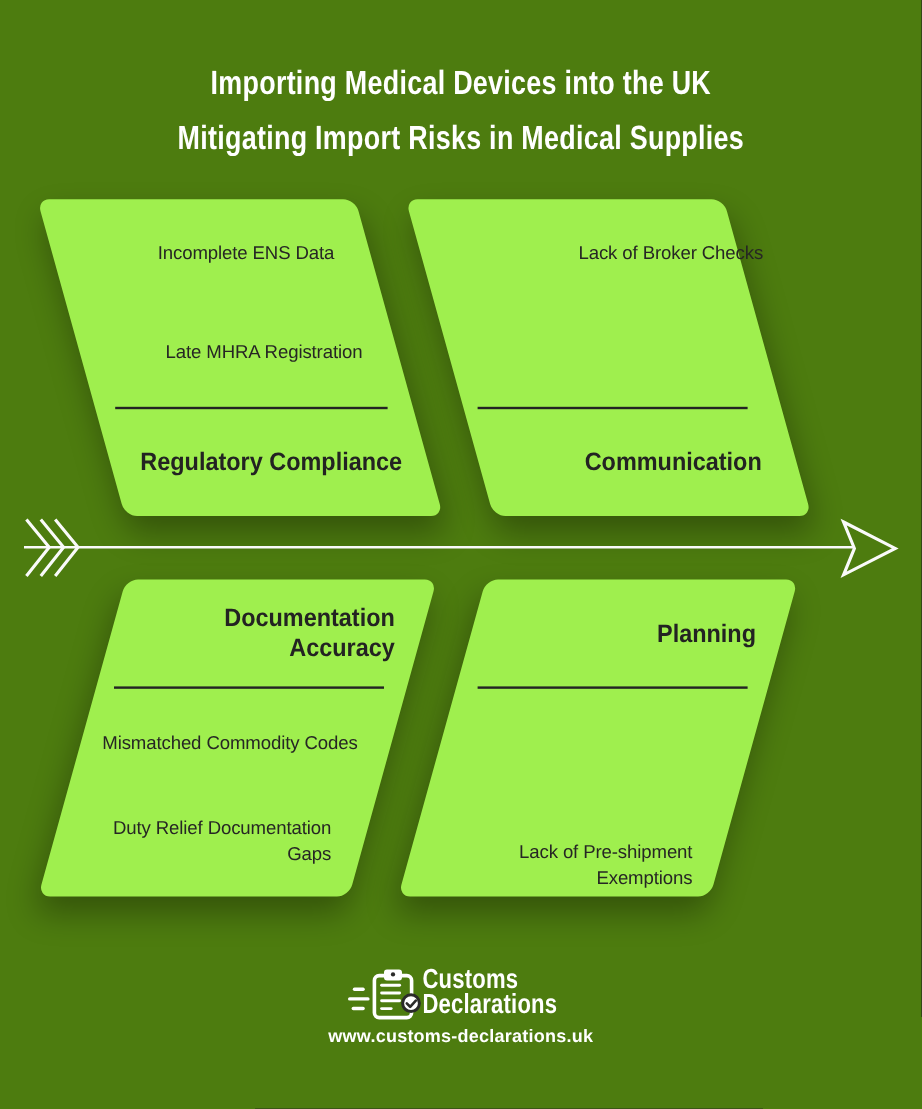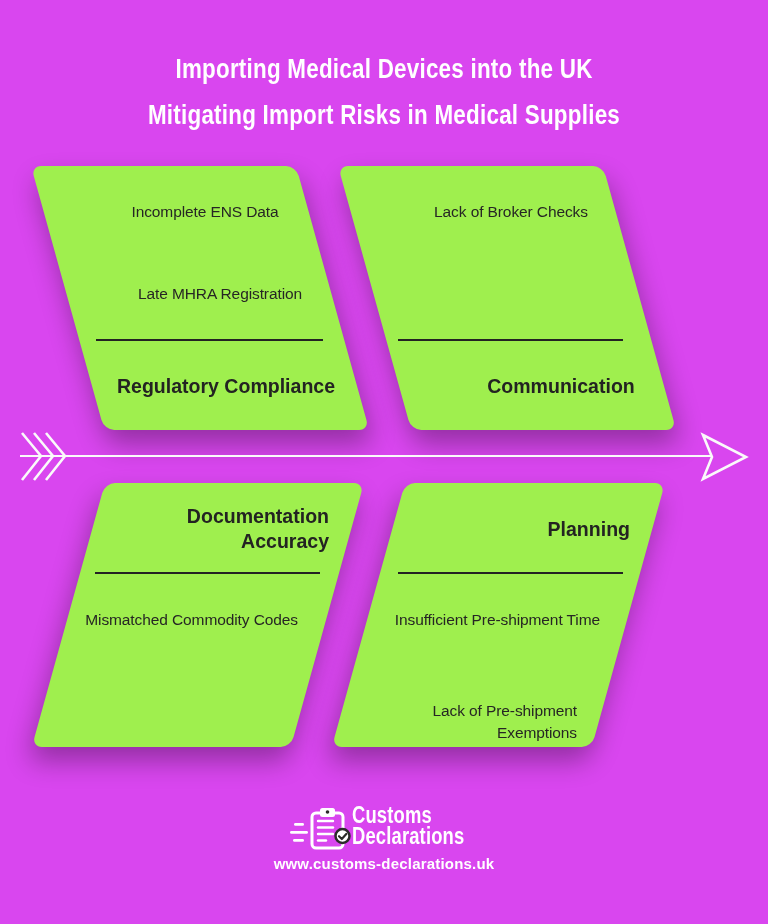--- a/index.html
+++ b/index.html
@@ -1,18 +1,18 @@
 <!DOCTYPE html>
 <html><head>
 <meta charset="utf-8">
 <style>
   html,body{margin:0;padding:0;background:#1e1e1e;}
   .canvas{
     position:relative;width:768px;height:924px;overflow:hidden;
-    background:#d946ef;
+    background:#4d7c0f;
     font-family:"Liberation Sans", sans-serif;
     -webkit-font-smoothing:antialiased;
   }
   .title{
     position:absolute;left:0;width:768px;text-align:center;
     color:#ffffff;font-weight:700;font-size:28px;line-height:34px;
     transform:scaleX(.8);transform-origin:50% 50%;letter-spacing:.3px;
   }
   .para{
     position:absolute;height:264px;background:#9fef4e;border-radius:10px;
@@ -56,31 +56,31 @@
   <div class="para skew-down" style="left:31px;top:166px;width:265px;"></div>
   <div class="para skew-down" style="left:338px;top:166px;width:265px;"></div>
   <div class="para skew-up" style="left:105px;top:483px;width:259px;"></div>
   <div class="para skew-up" style="left:405px;top:483px;width:260px;"></div>
 
   <div class="cause center" style="left:60px;top:284px;width:320px;">Late MHRA Registration</div>
   <div class="cause center" style="left:45px;top:202px;width:320px;">Incomplete ENS Data</div>
   <div class="divider" style="left:96px;top:339px;width:227px;"></div>
   <div class="cat center" style="left:66px;top:373px;width:320px;">Regulatory Compliance</div>
 
-  <div class="cause center" style="left:351px;top:202px;width:320px;">Lack of Broker Checks</div>
+  <div class="cause center" style="left:351px;top:202px;width:320px;padding-left:48px;">Lack of Broker Checks</div>
   <div class="divider" style="left:398px;top:339px;width:225px;"></div>
   <div class="cat center" style="left:401px;top:373px;width:320px;">Communication</div>
 
   <div class="cat rightal" style="right:439px;top:503px;width:170px;">Documentation Accuracy</div>
   <div class="divider" style="left:95px;top:572px;width:225px;"></div>
   <div class="cause rightal" style="right:470px;top:610px;width:300px;">Mismatched Commodity Codes</div>
+  <div class="cause rightal lh22" style="right:492px;top:680px;width:200px;">Duty Relief Documentation Gaps</div>
 
   <div class="cat rightal" style="right:138px;top:516px;width:200px;">Planning</div>
   <div class="divider" style="left:398px;top:572px;width:225px;"></div>
-  <div class="cause rightal" style="right:168px;top:610px;width:300px;">Insufficient Pre-shipment Time</div>
   <div class="cause rightal lh22" style="right:191px;top:680px;width:175px;margin-top:20px;">Lack of Pre-shipment Exemptions</div>
 
   <svg class="spine" viewBox="0 0 768 72">
     <g fill="none" stroke="#fafafa" stroke-width="2.6">
       <path d="M22 12 L41 35 L22 59"></path>
       <path d="M34 12 L53 35 L34 59"></path>
       <path d="M46 12 L65 35 L46 59"></path>
     </g>
     <line x1="20" y1="35" x2="711" y2="35" stroke="#fafafa" stroke-width="2.2"></line>
     <path d="M703 14 L746 36 L703 58 L712 36 Z" fill="none" stroke="#fafafa" stroke-width="2.6" stroke-linejoin="miter"></path>

